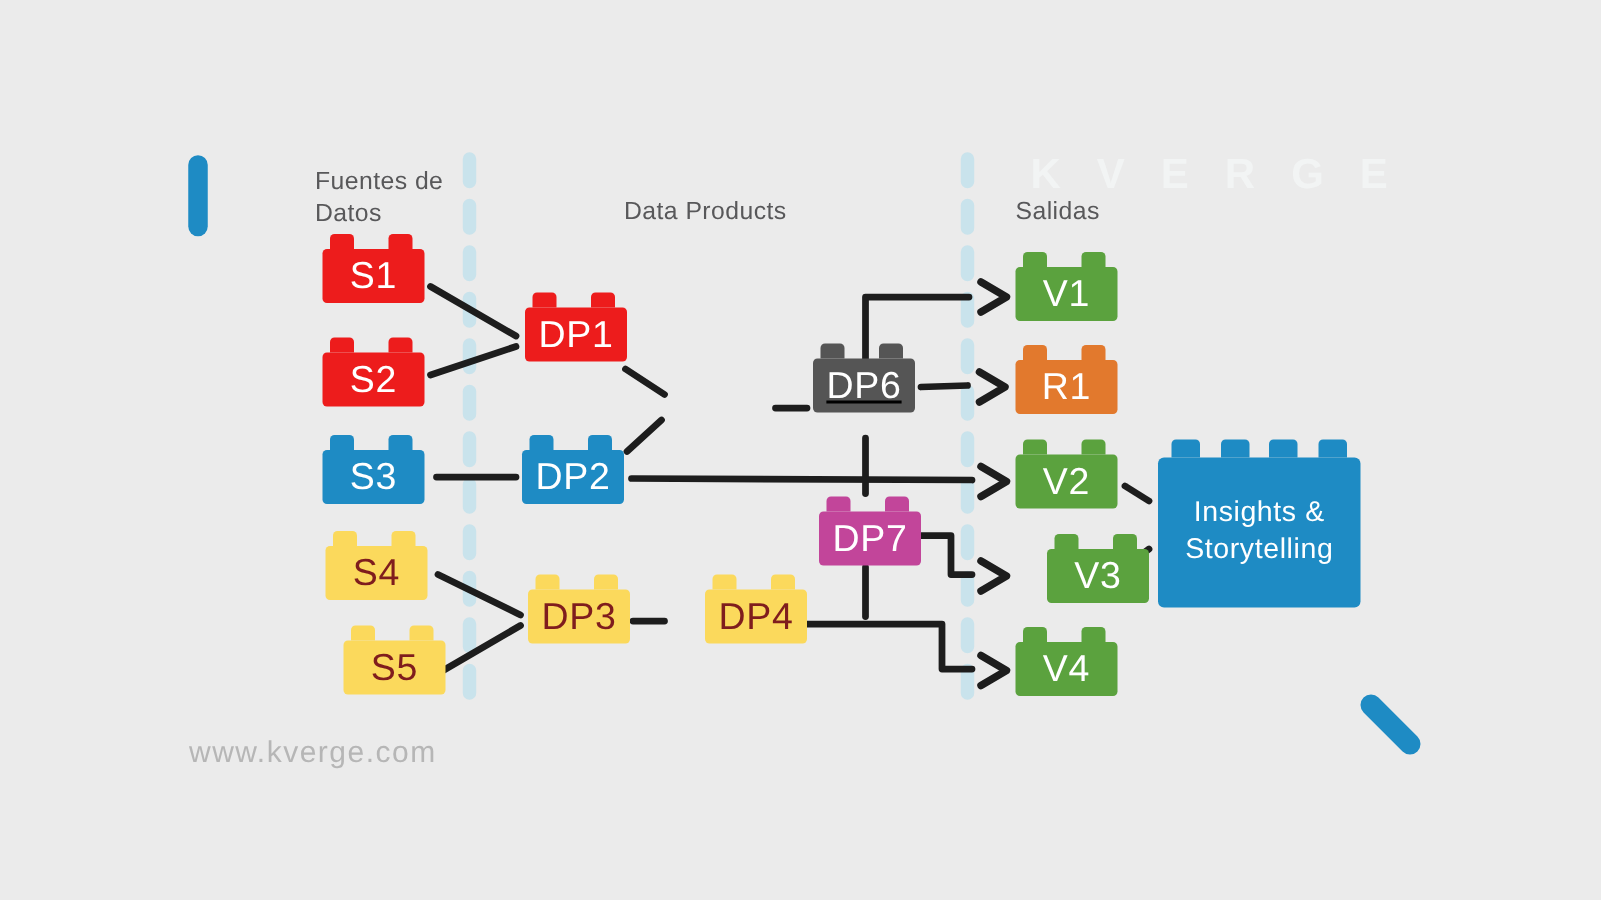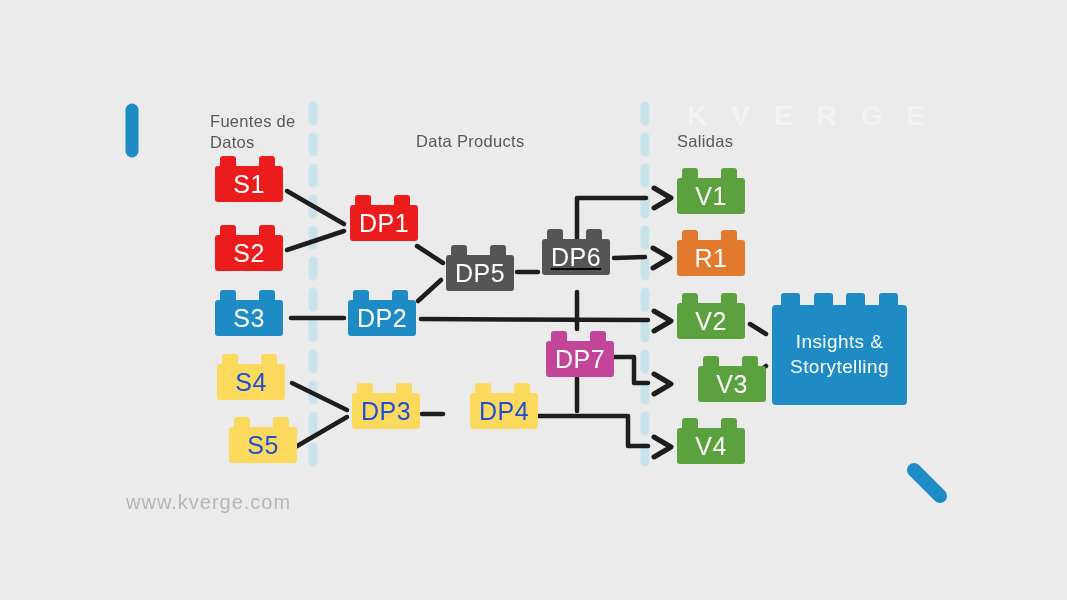--- a/index.html
+++ b/index.html
@@ -32,21 +32,21 @@
   .brick{position:absolute;width:68px;z-index:2;}
   .studs{display:flex;height:10px;}
   .studs i{display:block;width:16px;height:10px;background:var(--c);border-radius:3px 3px 0 0;}
   .studs i:first-child{margin-left:5px;}
   .studs i:nth-child(2){margin-left:23px;}
   .bbody{
     height:36px;background:var(--c);border-radius:3px;
     display:flex;align-items:center;justify-content:center;
   }
   .lbl{color:#fff;font-size:25px;font-weight:500;letter-spacing:0.5px;line-height:1;}
-  .yellow .lbl{color:#1d4ed8;}
+  .yellow .lbl{color:#7f1d1d;}
 
   .brick.big{width:135px;}
   .big .studs{height:12px;justify-content:space-between;padding:0 9px;}
   .big .studs i{width:19px;height:12px;margin:0 !important;}
   .big .bbody{height:100px;border-radius:4px;padding:0 24px;}
   .big .lbl{font-size:19px;font-weight:400;line-height:1.3;text-align:center;letter-spacing:0.4px;}
 
   .red{--c:var(--red,#ed1c1c);}
   .blue{--c:var(--blue,#1e8bc4);}
   .yellow{--c:var(--yellow,#fbd95c);}
@@ -158,29 +158,20 @@
   </div>
   <div class="brick blue" style="left:348px;top:290px;">
     <div class="studs">
         <i></i>
         <i></i>
       </div>
     <div class="bbody">
         <span class="lbl">DP2</span>
       </div>
   </div>
-  <div class="brick gray" style="left:446px;top:245px;">
-    <div class="studs">
-        <i></i>
-        <i></i>
-      </div>
-    <div class="bbody">
-        <span class="lbl">DP5</span>
-      </div>
-  </div>
   <div class="brick gray" style="left:542px;top:229px;text-decoration:underline;">
     <div class="studs">
         <i></i>
         <i></i>
       </div>
     <div class="bbody">
         <span class="lbl">DP6</span>
       </div>
   </div>
   <div class="brick magenta" style="left:546px;top:331px;">

